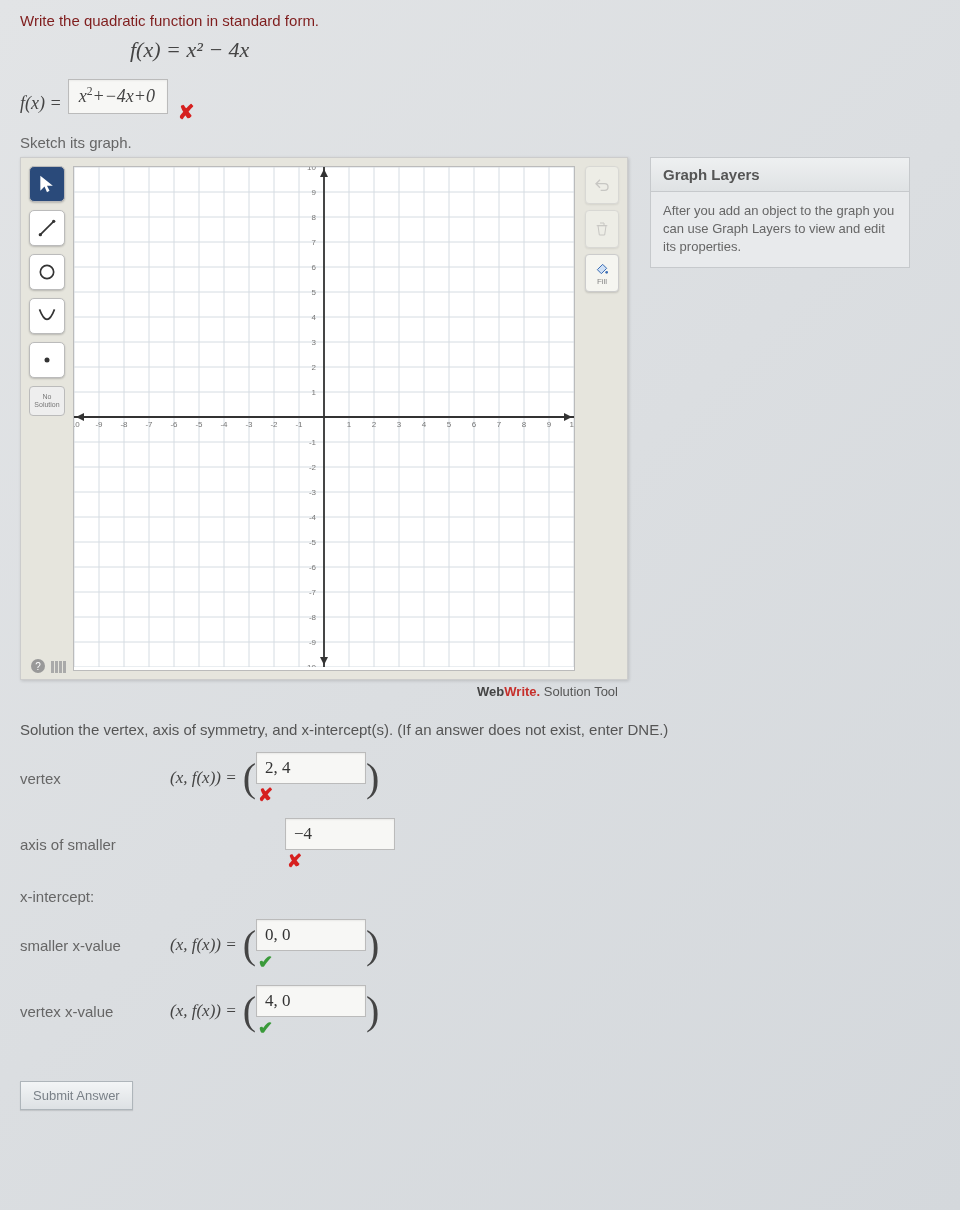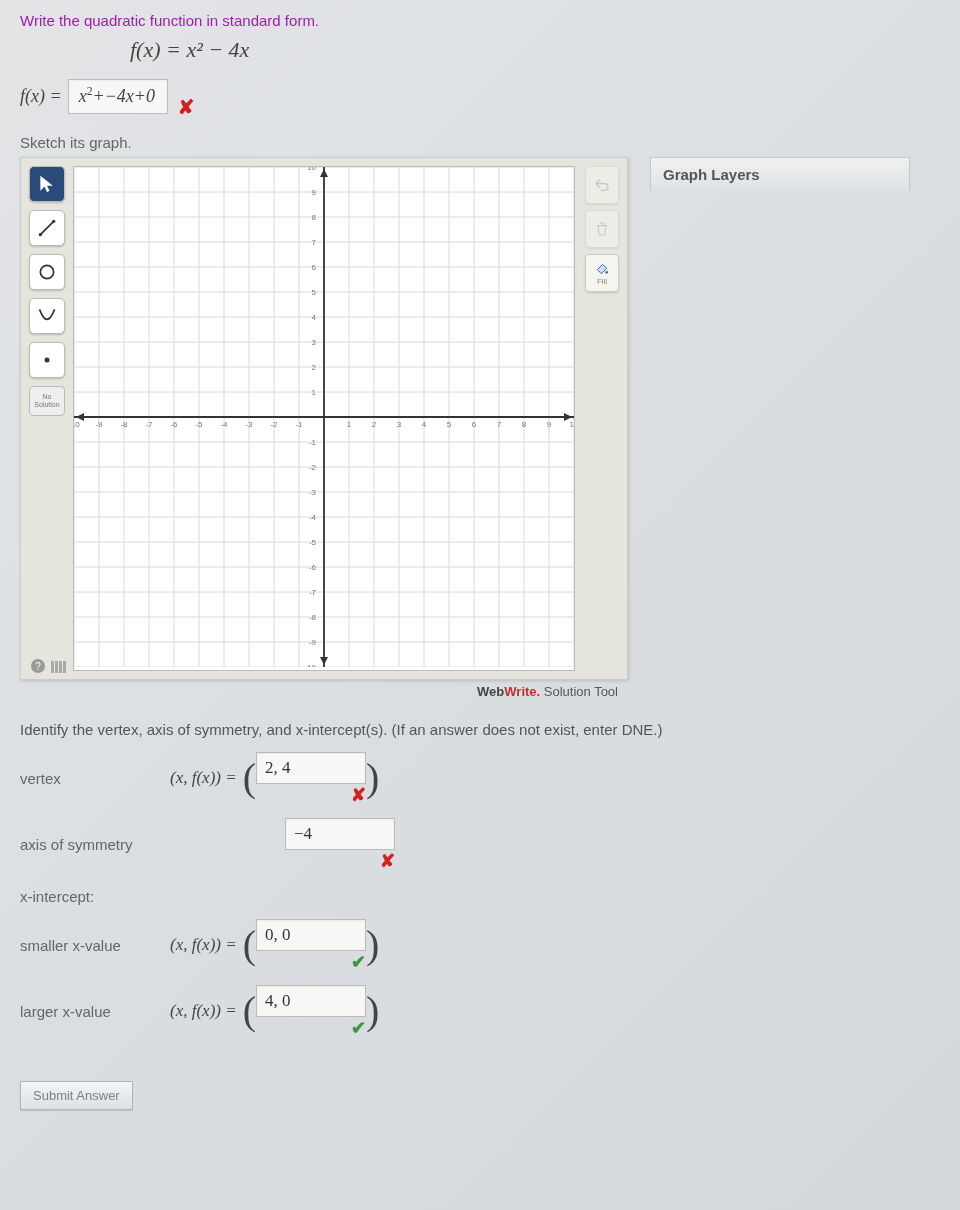--- a/index.html
+++ b/index.html
@@ -6,31 +6,31 @@
   body {
     margin: 0;
     padding: 12px 0 12px 20px;
     font-family: Arial, Helvetica, sans-serif;
     background: linear-gradient(135deg, #e2e4e6 0%, #d4d8dc 100%);
     color: #555;
     width: 960px;
     height: 1210px;
     font-size: 15px;
   }
-  .prompt { color: #a21caf; margin-bottom: 8px; }
+  .prompt { color: #7f1d1d; margin-bottom: 8px; }
   .eq-given {
     font-family: 'Times New Roman', serif;
     font-style: italic;
     color: #444;
     font-size: 22px;
     margin: 8px 0 16px 110px;
   }
   .eq-row {
     display: flex;
-    align-items: center;
+    align-items: flex-end;
     font-family: 'Times New Roman', serif;
     font-style: italic;
     color: #444;
     font-size: 18px;
     margin: 0 0 12px 0;
   }
   .ans-box {
     display: inline-flex;
     align-items: baseline;
     border: 1px solid #bbb;
@@ -136,21 +136,21 @@
   .id-row { display:flex; align-items:center; margin: 14px 0;}
   .id-label { width: 150px; color:#666;}
   .id-func { font-family:'Times New Roman',serif; font-style:italic; color:#444; font-size:17px; margin-right:6px;}
   .paren { font-family:'Times New Roman',serif; font-size:40px; color:#444; font-weight:100; line-height:0.8; position:relative;}
   .val-box {
     border:1px solid #bbb; background:#f7f7f5;
     padding:5px 8px; min-width:110px; display:inline-block;
     font-family:'Times New Roman',serif; font-size:17px; color:#333;
     box-shadow: inset 0 1px 2px rgba(0,0,0,0.06);
   }
-  .mark-below { display:inline-flex; flex-direction:column; align-items:flex-end;}
+  .mark-below { display:inline-flex; flex-direction:column; align-items:flex-start;}
   .mark-below .mk { line-height:1; margin-top:2px; margin-left:2px;}
   .sub-head { color:#666; margin:18px 0 4px 0;}
   .submit-btn {
     display:inline-block; margin-top:30px;
     border:1px solid #aeb5ba; border-radius:0;
     background:linear-gradient(#f3f5f6,#dde1e4);
     padding:6px 12px; color:#7a8188; font-size:13px;
     box-shadow:0 1px 1px rgba(0,0,0,0.1);
     cursor:pointer;
   }
@@ -337,38 +337,39 @@
           <div></div>
         </span>
     </div>
     <div class="footer-label">
       <b>Web</b><span class="assign">Write.</span><span> Solution Tool</span>
     </div>
   </div>
 
   <div class="layers-panel">
     <div class="layers-head">Graph Layers</div>
+    <div class="layers-body">After you add an object to the graph you can use Graph Layers to view and edit its properties.</div>
   </div>
 </div>
 
-<div class="identify">Identify the vertex, axis of symmetry, and x-intercept(s). (If an answer does not exist, enter DNE.)</div>
+<div class="identify">Solution the vertex, axis of symmetry, and x-intercept(s). (If an answer does not exist, enter DNE.)</div>
 
 <div class="id-row">
   <span class="id-label">vertex</span>
   <span class="id-func">(x, f(x))  =</span>
   <span class="paren">(</span>
   <span class="mark-below">
     <span class="val-box">2, 4</span>
     <span class="mk mark-x-inline">✘</span>
   </span>
   <span class="paren">)</span>
 </div>
 
 <div class="id-row">
-  <span class="id-label">axis of symmetry</span>
+  <span class="id-label">axis of smaller</span>
   <span style="width:115px"></span>
   <span class="mark-below">
     <span class="val-box">−4</span>
     <span class="mk mark-x-inline">✘</span>
   </span>
 </div>
 
 <div class="sub-head">x-intercept:</div>
 
 <div class="id-row">
@@ -376,21 +377,21 @@
   <span class="id-func">(x, f(x))  =</span>
   <span class="paren">(</span>
   <span class="mark-below">
     <span class="val-box">0, 0</span>
     <span class="mk mark-check">✔</span>
   </span>
   <span class="paren">)</span>
 </div>
 
 <div class="id-row">
-  <span class="id-label">larger x-value</span>
+  <span class="id-label">vertex x-value</span>
   <span class="id-func">(x, f(x))  =</span>
   <span class="paren">(</span>
   <span class="mark-below">
     <span class="val-box">4, 0</span>
     <span class="mk mark-check">✔</span>
   </span>
   <span class="paren">)</span>
 </div>
 
 <div class="submit-btn">Submit Answer</div>

